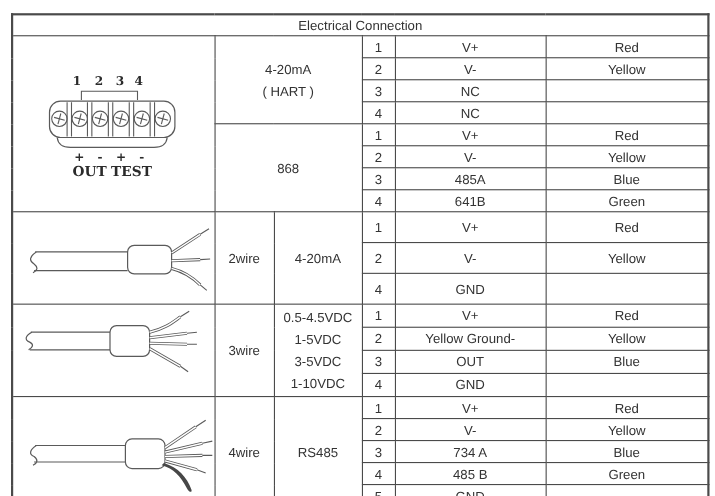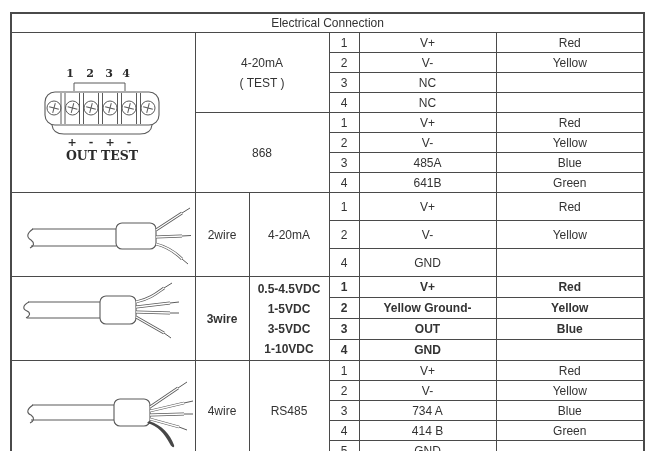--- a/index.html
+++ b/index.html
@@ -16,21 +16,21 @@
   table.ec td{
     border:1px solid #4a4a4a;
     font-size:12px;text-align:center;vertical-align:middle;
     padding:0;overflow:hidden;white-space:nowrap;
   }
   td.hdr{
     text-align:left;padding:1px 6px;height:18px;font-size:12.5px;margin-top:24px;
   }
   tr.s1 td{height:19px;}
   tr.s2 td{height:27px;}
-  tr.s3 td{height:20px;font-weight:bold;}
+  tr.s3 td{height:20px;}
   tr.s4 td{height:19px;}
   td.c-img{padding:0;}
   td.c-img svg{display:block;}
   .sigline{line-height:20px;}
   
   .ln{stroke:#5a5a5a;stroke-width:1.1;fill:none;}
   .thin{stroke:#5a5a5a;stroke-width:1;fill:none;}
   .wire-o{stroke:#5a5a5a;stroke-width:2.8;fill:none;}
   .wire-i{stroke:#ffffff;stroke-width:1.3;fill:none;}
   .swoosh{fill:#474747;stroke:none;}
@@ -126,21 +126,21 @@
       <text class="tnum" text-anchor="middle" x="79" y="109">-</text>
       <text class="tnum" text-anchor="middle" x="98" y="109">+</text>
       <text class="tnum" text-anchor="middle" x="117" y="109">-</text>
     </g>
     <text class="tlab" text-anchor="middle" x="69.5" y="123">OUT</text>
     <text class="tlab" text-anchor="middle" x="107.5" y="123">TEST</text>
   </svg>
         </td>
         <td class="c-sig" colspan="2" rowspan="4">
           <div class="sigline">4-20mA</div>
-          <div class="sigline">( TEST )</div>
+          <div class="sigline">( HART )</div>
         </td>
         <td class="c-pin">1</td>
         <td class="c-name">V+</td>
         <td class="c-color">Red</td>
       </tr>
       <tr class="s1">
         <td class="c-pin">2</td>
         <td class="c-name">V-</td>
         <td class="c-color">Yellow</td>
       </tr>
@@ -301,21 +301,21 @@
         <td class="c-name">V-</td>
         <td class="c-color">Yellow</td>
       </tr>
       <tr class="s4">
         <td class="c-pin">3</td>
         <td class="c-name">734 A</td>
         <td class="c-color">Blue</td>
       </tr>
       <tr class="s4">
         <td class="c-pin">4</td>
-        <td class="c-name">414 B</td>
+        <td class="c-name">485 B</td>
         <td class="c-color">Green</td>
       </tr>
       <tr class="s4">
         <td class="c-pin">5</td>
         <td class="c-name">GND</td>
         <td class="c-color"></td>
       </tr>
     </tbody>
 </table>
 

